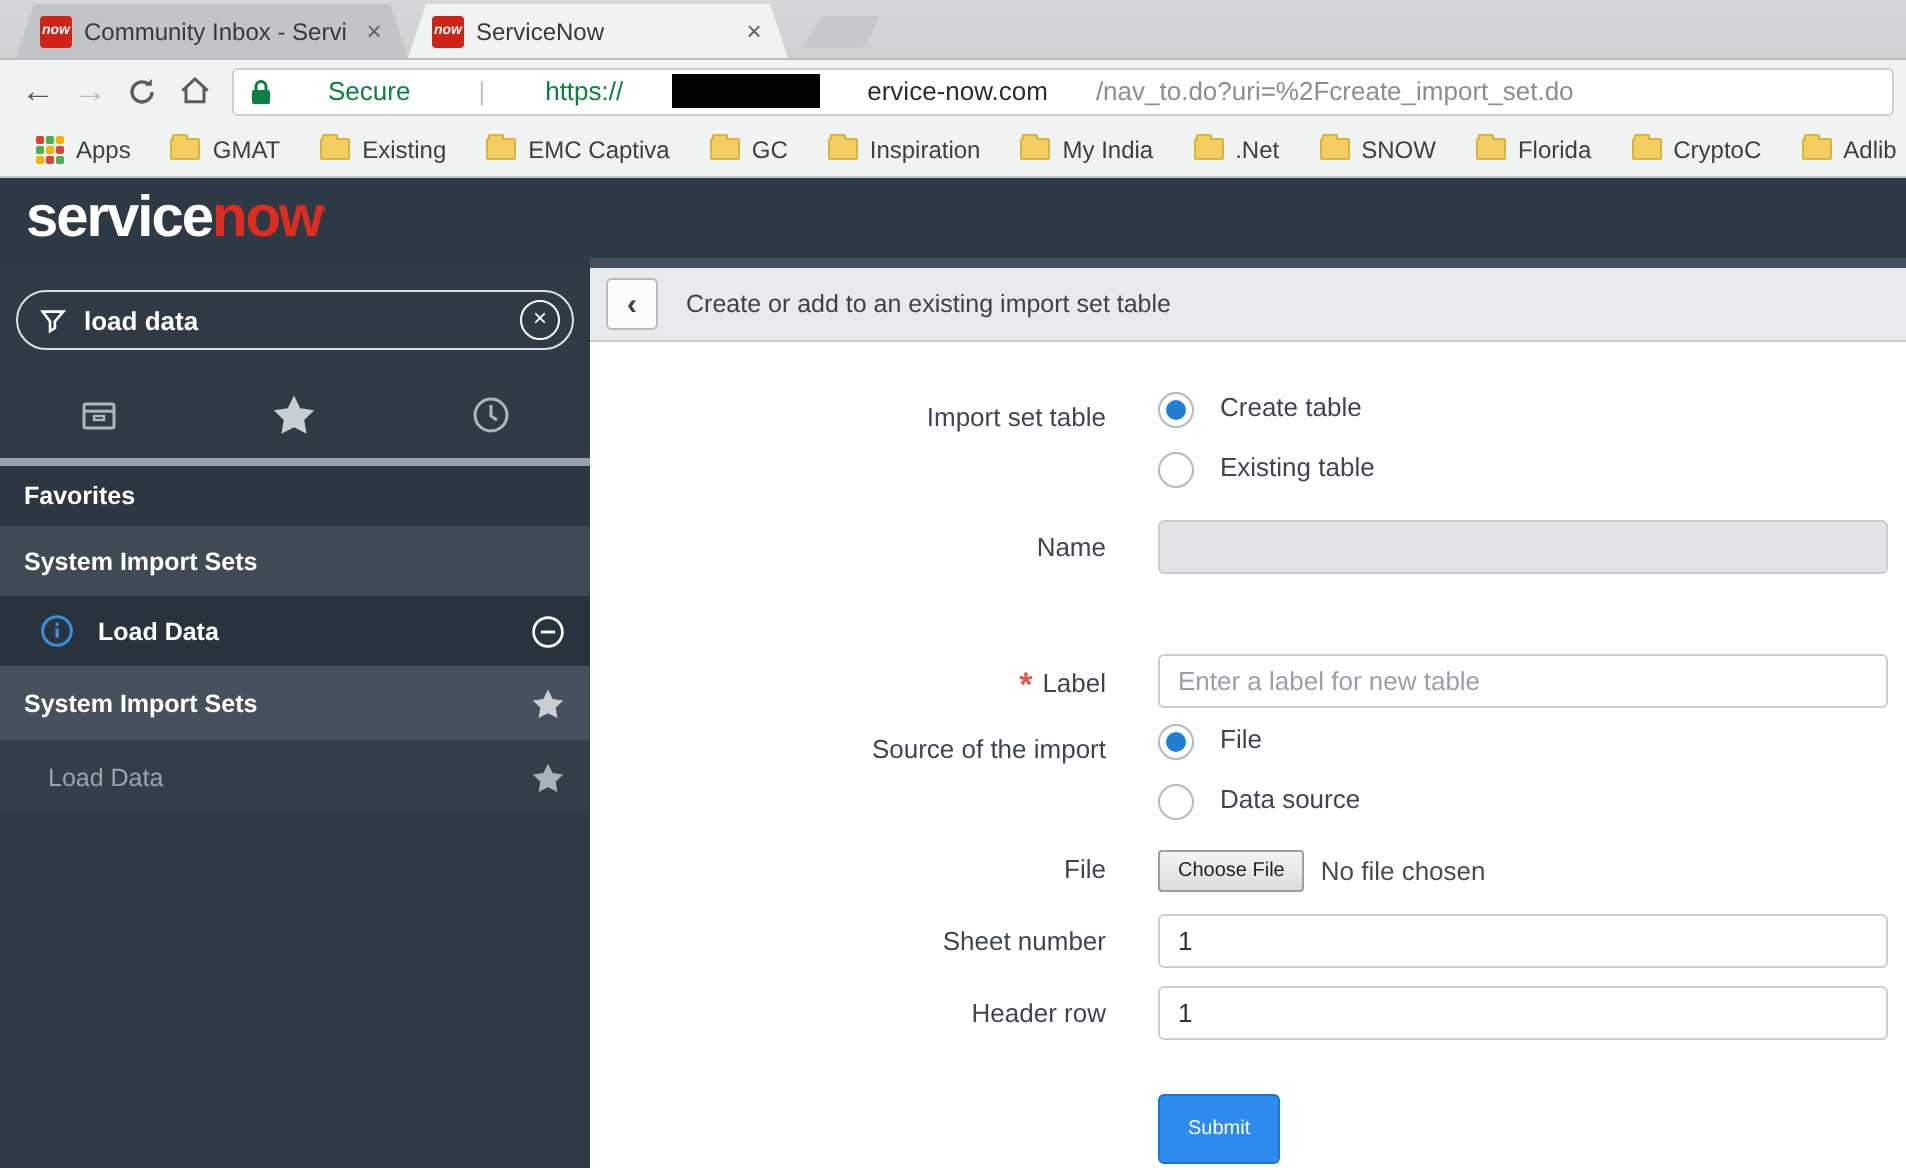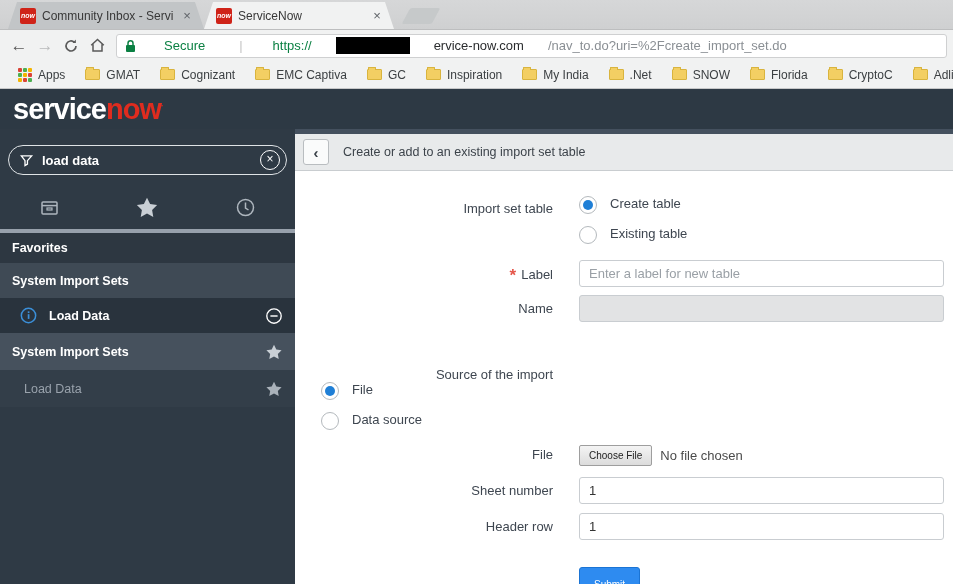--- a/index.html
+++ b/index.html
@@ -154,21 +154,21 @@
           <i style="background:#4caf50"></i>
       </span>
       <span>Apps</span>
     </div>
     <div class="bm-item">
         <span class="folder-ico"></span>
         <span>GMAT</span>
       </div>
     <div class="bm-item">
         <span class="folder-ico"></span>
-        <span>Cognizant</span>
+        <span>Existing</span>
       </div>
     <div class="bm-item">
         <span class="folder-ico"></span>
         <span>EMC Captiva</span>
       </div>
     <div class="bm-item">
         <span class="folder-ico"></span>
         <span>GC</span>
       </div>
     <div class="bm-item">
@@ -295,39 +295,39 @@
               <span class="radio-text">Create table</span>
             </div>
             <div class="radio-line">
               <span class="radio"></span>
               <span class="radio-text">Existing table</span>
             </div>
           </div>
         </div>
 
         
+        <div class="form-row" style="margin-bottom:40px;">
+          <div class="form-label">Name</div>
+          <div class="form-field">
+            <input class="txt-input" type="text" disabled="" value="" style="">
+          </div>
+        </div>
+
+        
         <div class="form-row" style="margin-bottom:8px;">
           <div class="form-label">
             <span class="req">*</span><span>Label</span>
           </div>
           <div class="form-field">
             <input class="txt-input" type="text" placeholder="Enter a label for new table" style="">
           </div>
         </div>
 
         
-        <div class="form-row" style="margin-bottom:40px;">
-          <div class="form-label">Name</div>
-          <div class="form-field">
-            <input class="txt-input" type="text" disabled="" value="" style="">
-          </div>
-        </div>
-
-        
-        <div class="form-row" style="margin-bottom:2px;flex-direction:column;">
+        <div class="form-row" style="margin-bottom:2px;">
           <div class="form-label" style="padding-top:5px;">Source of the import</div>
           <div class="form-field">
             <div class="radio-line">
               <span class="radio selected"></span>
               <span class="radio-text">File</span>
             </div>
             <div class="radio-line">
               <span class="radio"></span>
               <span class="radio-text">Data source</span>
             </div>

